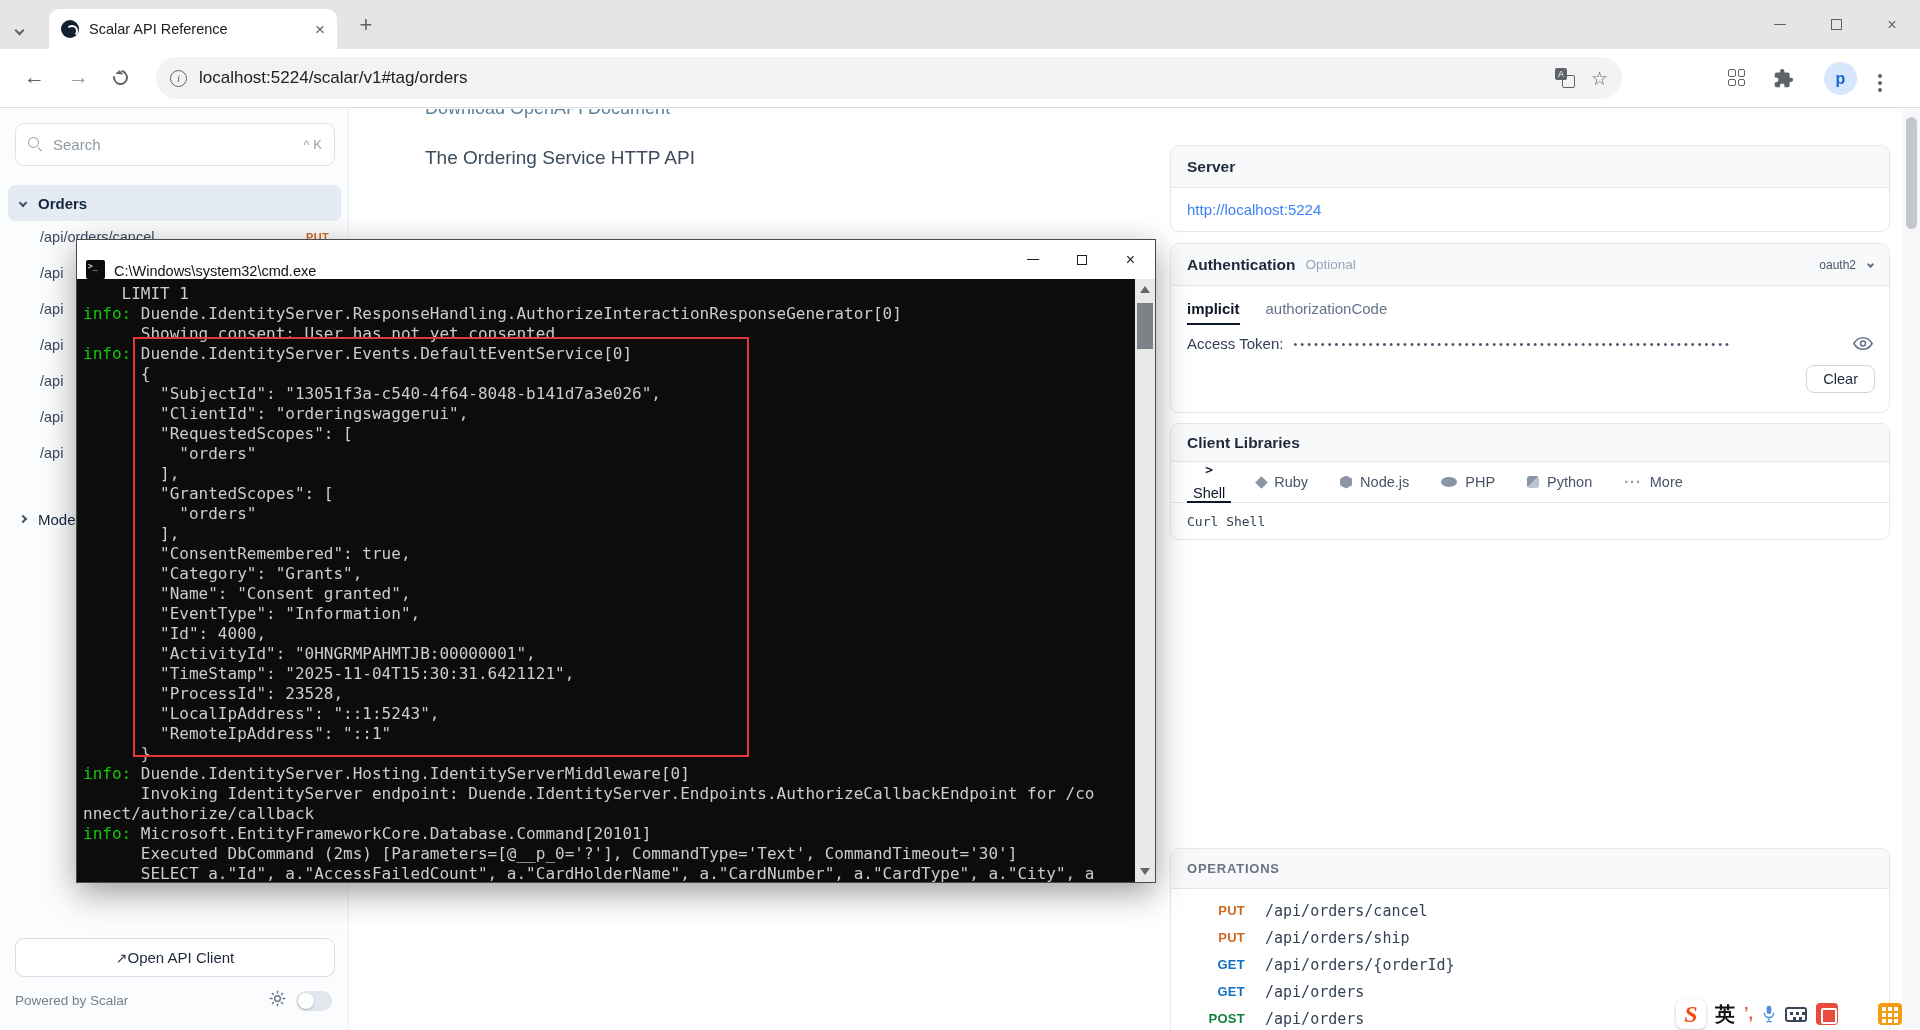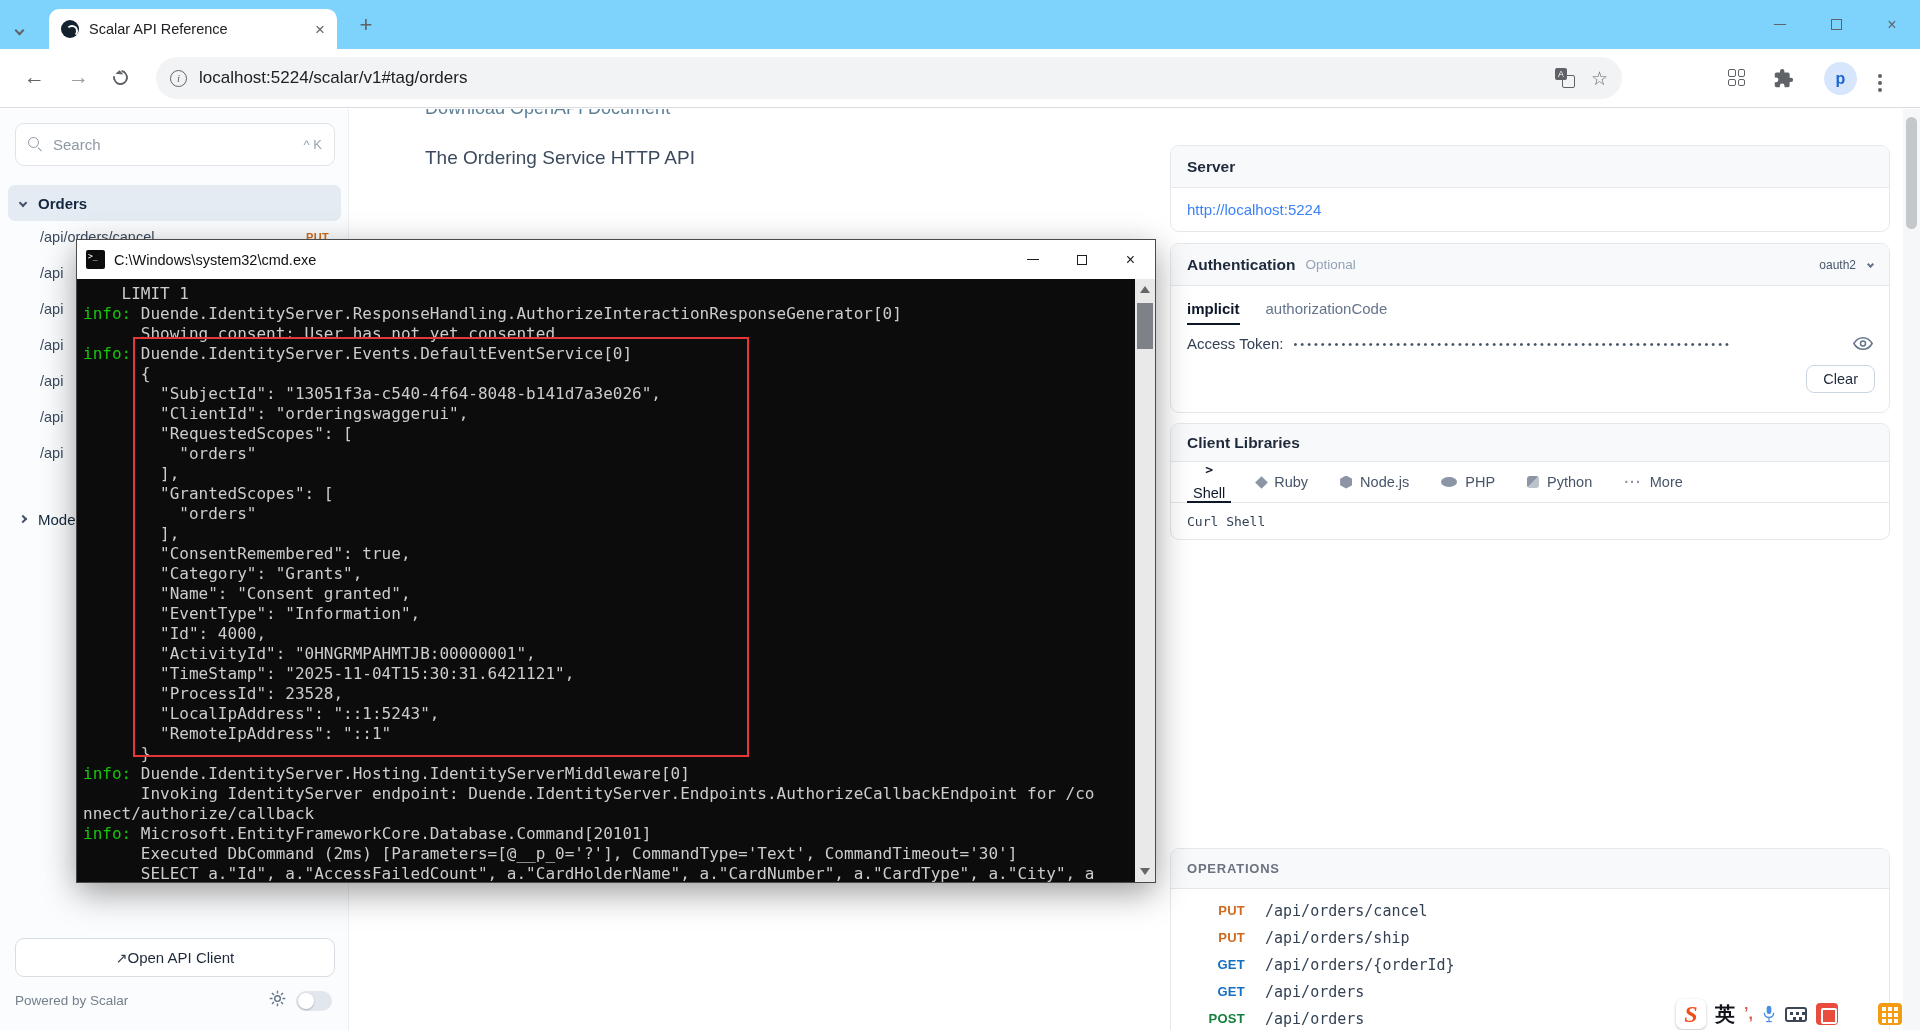--- a/index.html
+++ b/index.html
@@ -1,21 +1,21 @@
 <!DOCTYPE html>
 <html><head>
 <meta charset="utf-8">
 <style>
   * { margin:0; padding:0; box-sizing:border-box; }
   html,body { width:1920px; height:1030px; overflow:hidden; background:#fff;
               font-family:"Liberation Sans", sans-serif; }
   .screen { position:absolute; inset:0; width:1920px; height:1030px; }
 
   
-  .tabbar { position:absolute; top:0; left:0; right:0; height:49px; background:#7dd3fc; }
+  .tabbar { position:absolute; top:0; left:0; right:0; height:49px; background:#e5e5e5; }
   .tab-search-chev { position:absolute; left:16px; top:20px; color:#5f6368; }
   .chev { display:inline-block; width:7px; height:7px; border-right:2px solid currentColor; border-bottom:2px solid currentColor; transform:rotate(45deg); }
   .chev.right { transform:rotate(-45deg); }
   .tab { position:absolute; left:49px; top:9px; width:288px; height:40px; background:#fff; border-radius:10px 10px 0 0; display:flex; align-items:center; padding:0 12px; }
   .favicon { width:18px; height:18px; border-radius:50%; background:#13202e; flex:0 0 auto; position:relative; }
   .favicon::after { content:""; position:absolute; left:5px; top:5px; width:8px; height:8px; border-radius:50%; border:2px solid #fff; border-left-color:transparent; border-bottom-color:transparent; }
   .tab-title { font-size:14.5px; color:#202124; margin-left:10px; flex:1; white-space:nowrap; overflow:hidden; }
   .i-x::before { content:"×"; }
   .tab-close { font-size:17px; color:#5f6368; line-height:1; }
   .newtab { position:absolute; left:352px; top:11px; width:28px; height:28px; color:#5f6368; font-size:22px; display:flex; align-items:center; justify-content:center; }
@@ -129,21 +129,21 @@
   .m-get { color:#1570c2; }
   .m-post { color:#15803d; }
   .op-path { margin-left:20px; font-family:"DejaVu Sans Mono", monospace; font-size:15px; color:#334155; }
 
   
   .page-scrollbar { position:absolute; right:0; top:0; bottom:0; width:17px; background:#f6f7f8; }
   .page-scrollbar .thumb { position:absolute; left:3px; width:11px; top:8px; height:112px; background:#c4c7cb; border-radius:6px; }
 
   
   .cmd-window { position:absolute; left:77px; top:240px; width:1078px; height:642px; z-index:50; box-shadow:0 10px 32px rgba(0,0,0,.40); outline:1px solid #4a4a4a; background:#0c0c0c; }
-  .cmd-titlebar { height:39px; background:#fff; display:flex; align-items:center; padding-left:9px; }
+  .cmd-titlebar { height:39px; background:#fff; display:flex; align-items:flex-end; padding-left:9px; }
   .cmd-icon { width:19px; height:19px; background:#0c0c0c; border-radius:2px; position:relative; flex:0 0 auto; }
   .cmd-icon::before { content:">_"; position:absolute; left:2px; top:2px; color:#fff; font-size:8px; font-family:"DejaVu Sans Mono", monospace; }
   .cmd-title { font-size:14.5px; color:#111; margin-left:9px; flex:1; }
   .cmd-btn { width:49px; height:39px; display:flex; align-items:center; justify-content:center; color:#1f1f1f; }
   .cmd-btn .bar-ic { border-top-color:#1f1f1f; }
   .cmd-btn .box-ic { border-color:#1f1f1f; width:10px; height:10px; }
   .console { position:relative; height:603px; background:#0c0c0c; overflow:hidden; }
   .console-output { padding:5px 26px 0 6px; }
   .console-line { white-space:pre; font-family:"DejaVu Sans Mono", monospace; font-size:16px; line-height:20px; color:#cccccc; }
   .console-line .log-level { color:#16c60c; }

